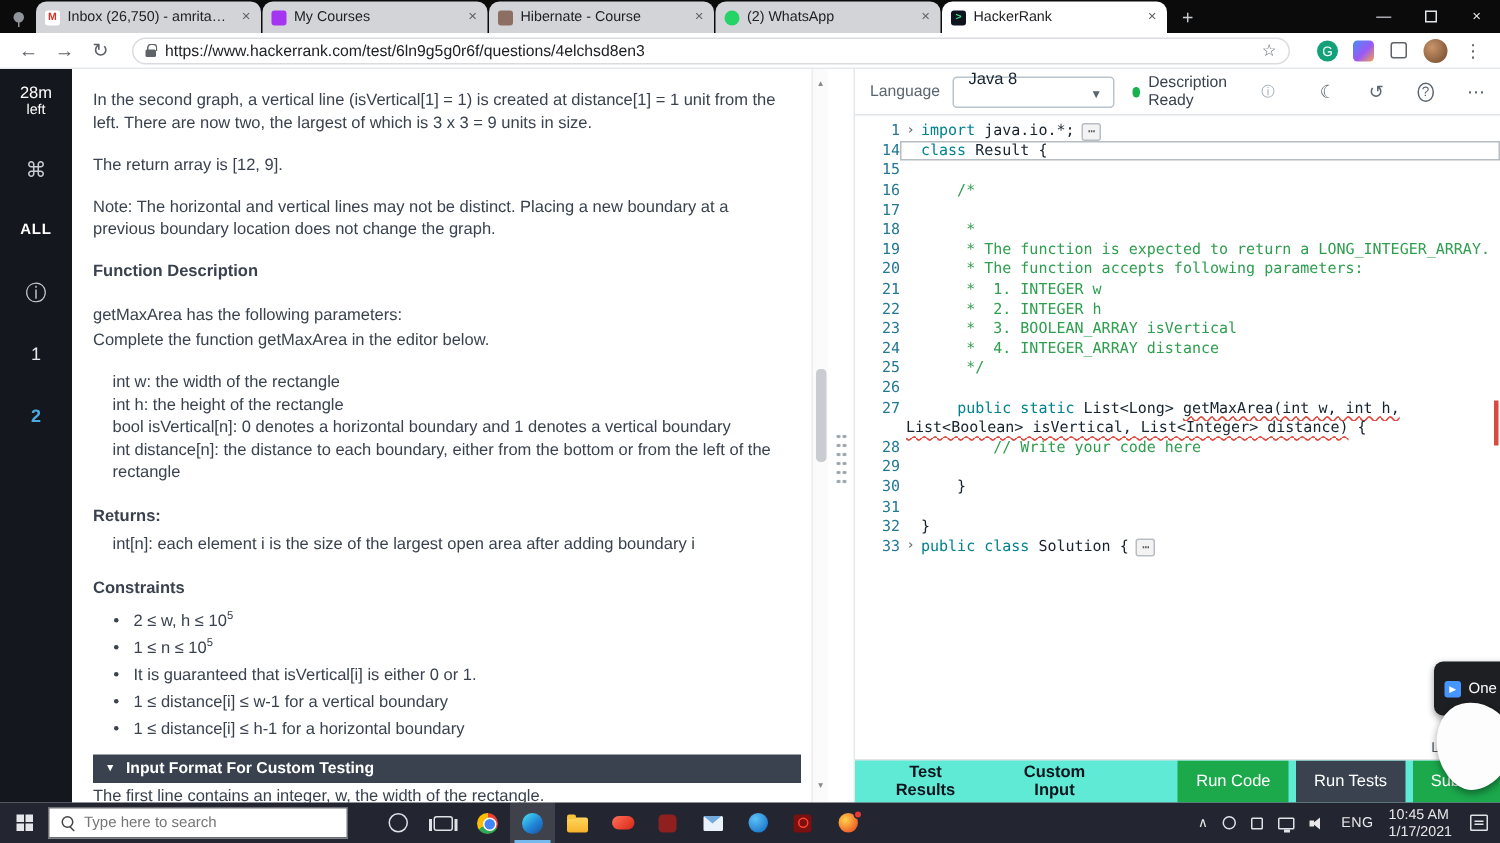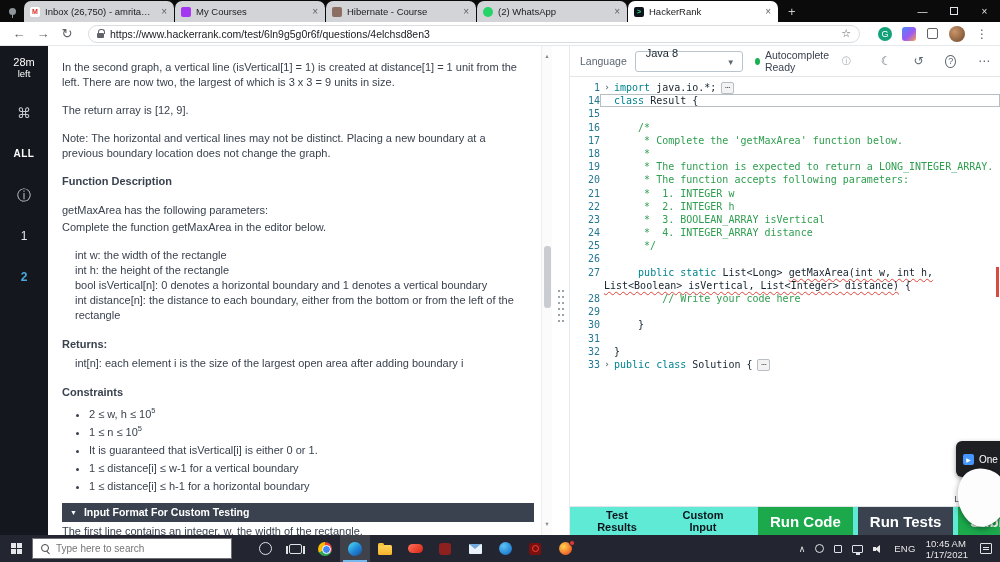--- a/index.html
+++ b/index.html
@@ -113,21 +113,21 @@
   .fold-ell{border:1px solid #b9bec4;background:#f3f3f3;color:#555;font-size:8px;line-height:8px;
             padding:1px 3px;margin-left:5px;border-radius:2px;display:inline-block}
   .ruler-err{position:absolute;right:1px;top:221px;width:3px;height:30px;background:#d84b40}
   .ed-status{position:absolute;bottom:29px;left:0;right:0;height:15px;font-size:9.5px;color:#505a62;
              text-align:right;padding-right:12px;line-height:15px}
   .ed-footer{position:absolute;bottom:0;left:0;right:0;height:29px;border-top:1px solid #e0e4e7;background:#5eead4;
              display:flex;align-items:stretch;padding-left:16px;overflow:hidden}
   .ft-tab{width:62px;display:flex;align-items:center;justify-content:center;text-align:center;
           font-size:11px;font-weight:bold;color:#0d141e;line-height:12px;margin-right:24px;flex:none}
   .ft-spacer{flex:1}
-  .btn{display:flex;align-items:center;padding:0 12px;font-size:15px;font-weight:bold;color:#fff;border:none;
+  .btn{display:flex;align-items:center;padding:0 12px;font-size:11px;font-weight:normal;color:#fff;border:none;
        white-space:nowrap;flex:none}
   .btn.green{background:#1ba94c}
   .btn.dark{background:#39424e;margin:0 5px}
   .btn.submit{background:#1ba94c;padding-right:34px;margin-right:-22px}
 
   
   .pip{position:absolute;left:956px;top:441px;width:60px;height:36px;background:#1d1f23;border-radius:6px 0 0 6px;
        color:#fff;font-size:10px;display:flex;align-items:center;gap:5px;padding-left:7px;z-index:40;
        box-shadow:0 2px 5px rgba(0,0,0,.4)}
   .pip-icon{width:11px;height:11px;border-radius:2px;background:#4596ff;color:#fff;font-size:6px;display:flex;
@@ -305,21 +305,21 @@
 
   <div class="editor">
     <div class="ed-header">
       <span class="lang-label">Language</span>
       <div class="lang">
         <span>Java 8</span>
         <span class="chev">▼</span>
       </div>
       <div class="auto">
         <span class="dot"></span>
-        <span class="auto-text">Autocomplete Ready</span>
+        <span class="auto-text">Description Ready</span>
         <span class="info-i">ⓘ</span>
       </div>
       <span class="hspacer"></span>
       <span class="hicon">☾</span>
       <span class="hicon">↺</span>
       <span class="qmark">?</span>
       <span class="hicon">⋯</span>
     </div>
     <div id="code-lines">
         <div class="code-row">
@@ -338,21 +338,20 @@
           <span class="code-text"></span>
         </div>
         <div class="code-row">
           <span class="gutter">16</span>
           <span class="fold"></span>
           <span class="code-text"><span class="com">    /*</span></span>
         </div>
         <div class="code-row">
           <span class="gutter">17</span>
           <span class="fold"></span>
-          <span class="code-text"><span class="com">     * Complete the 'getMaxArea' function below.</span></span>
         </div>
         <div class="code-row">
           <span class="gutter">18</span>
           <span class="fold"></span>
           <span class="code-text"><span class="com">     *</span></span>
         </div>
         <div class="code-row">
           <span class="gutter">19</span>
           <span class="fold"></span>
           <span class="code-text"><span class="com">     * The function is expected to return a LONG_INTEGER_ARRAY.</span></span>

